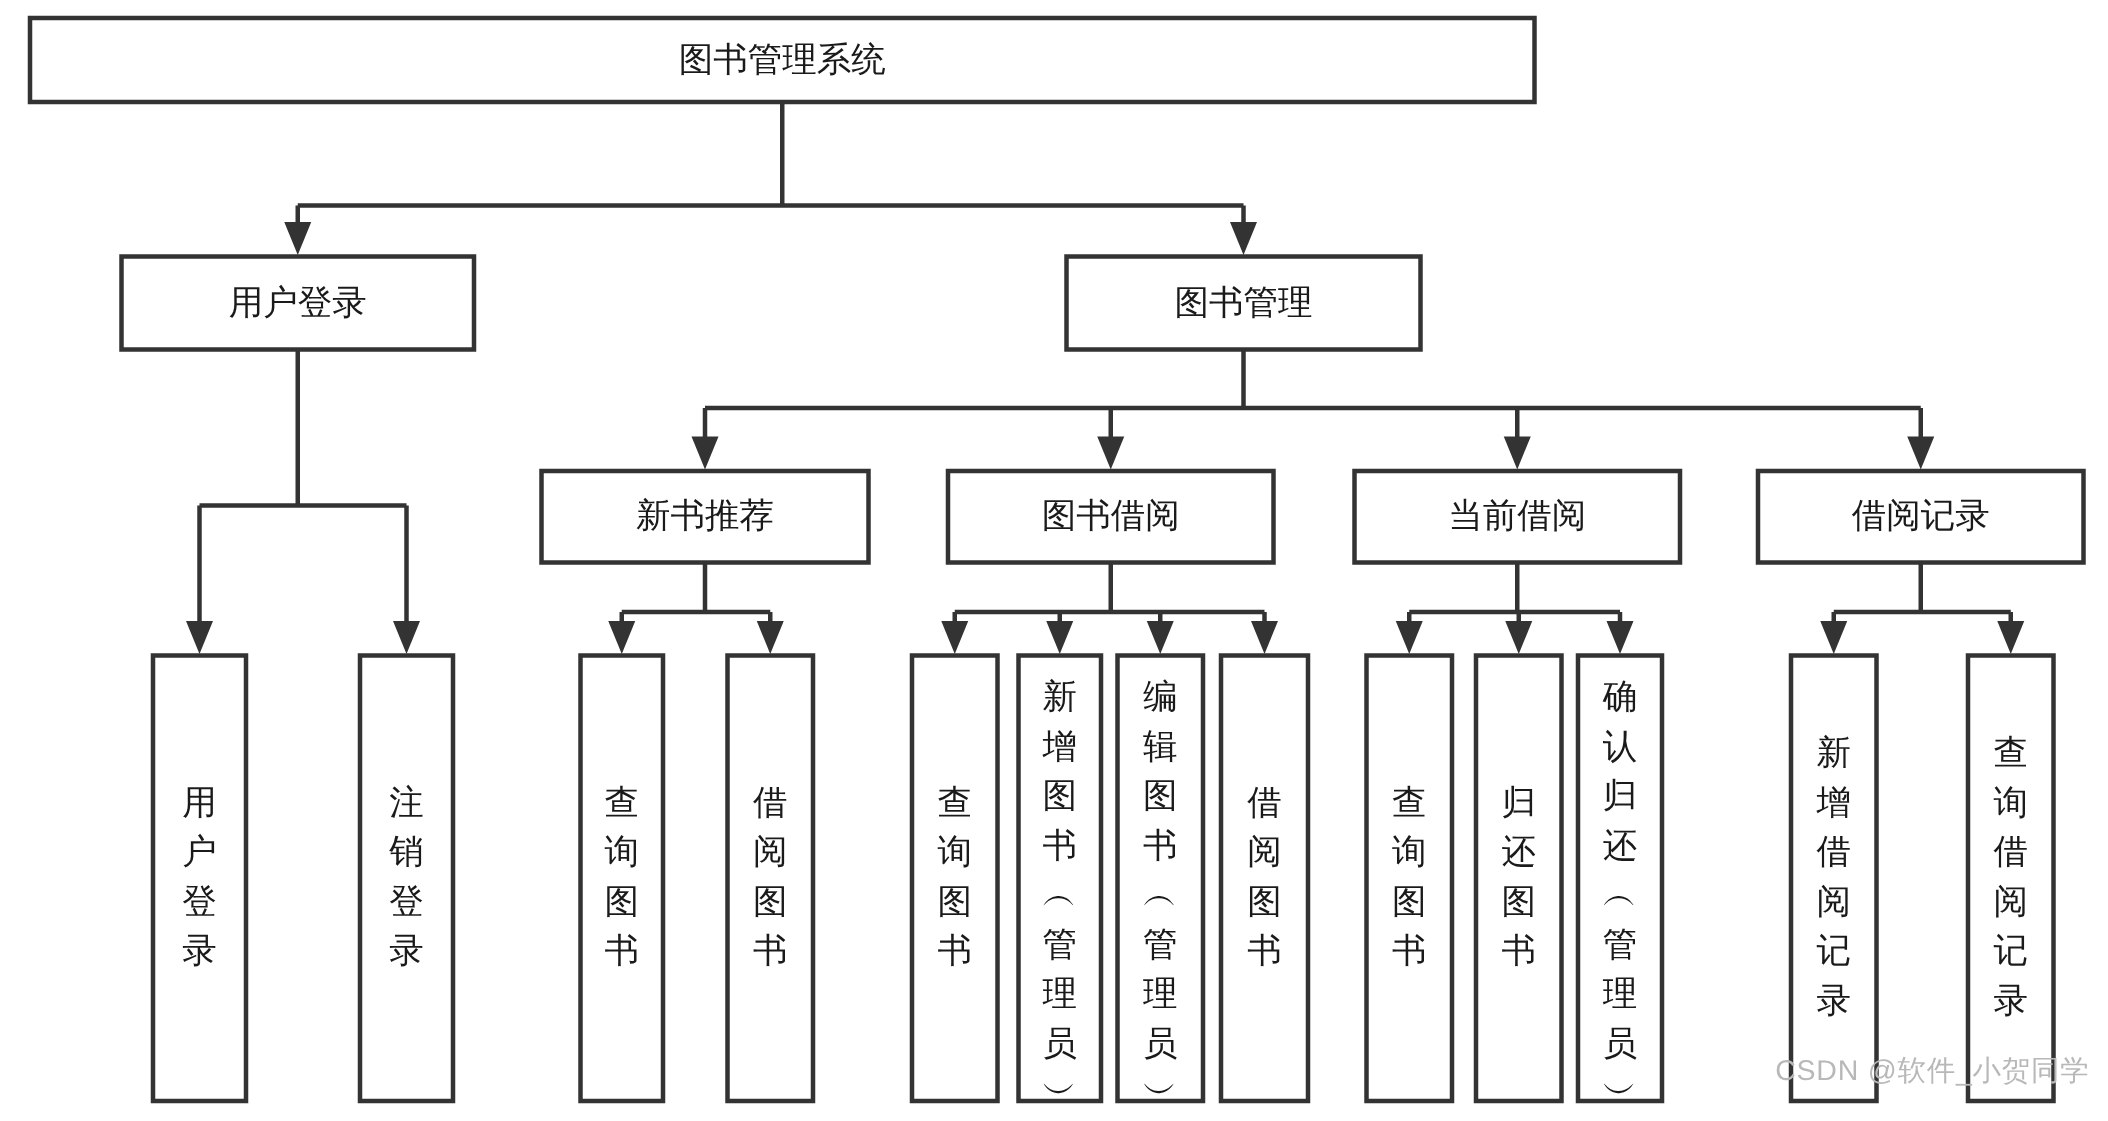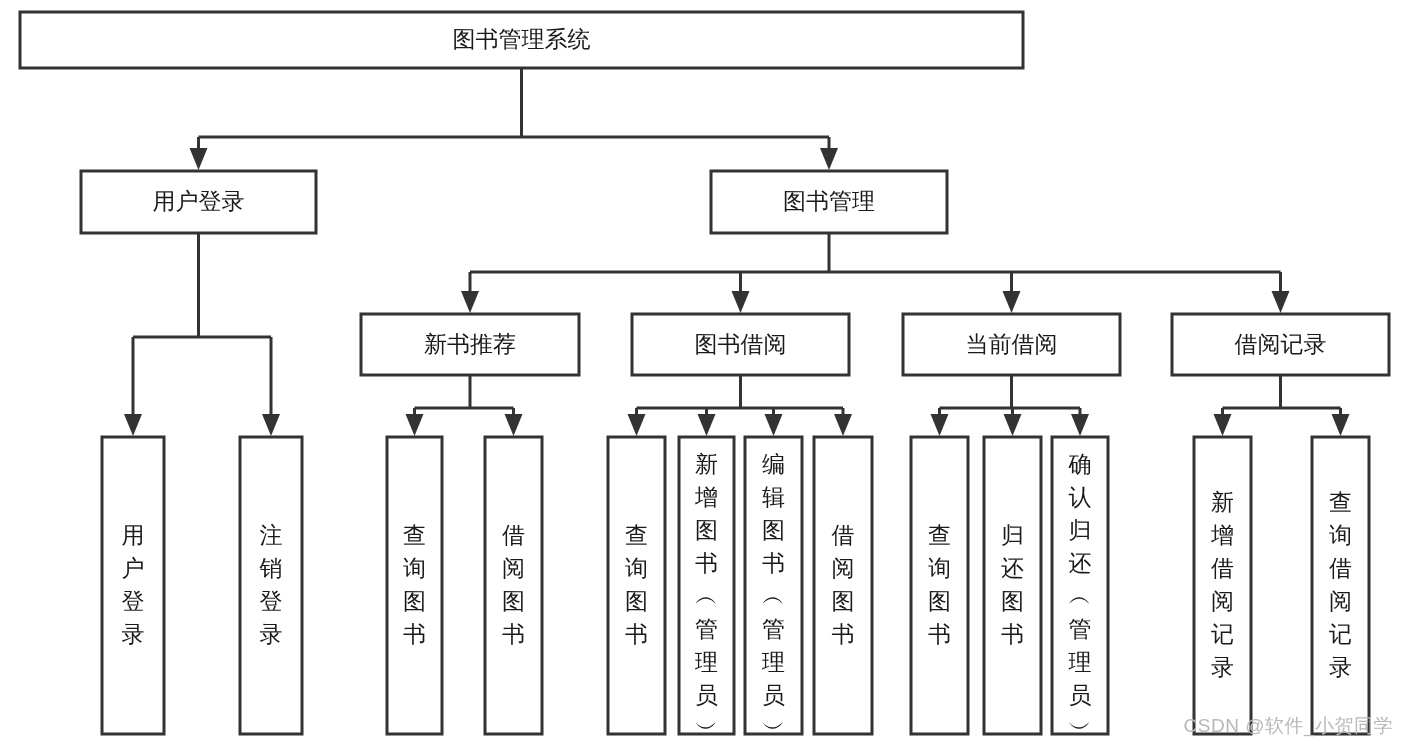--- a/index.html
+++ b/index.html
@@ -50,21 +50,21 @@
   }
   .node-label-v {
     font-family: "Liberation Sans", "DejaVu Sans", sans-serif;
     font-size: 23px;
     fill: #1a1a1a;
     text-anchor: middle;
   }
   .watermark {
     position: absolute;
     right: 12px;
-    bottom: 8px;
+    bottom: 20px;
     font-family: "Liberation Sans", "DejaVu Sans", sans-serif;
     font-size: 19px;
     color: #b8b8b8;
     letter-spacing: 0.5px;
     white-space: nowrap;
     pointer-events: none;
   }
 </style>
 </head>
 <body>

